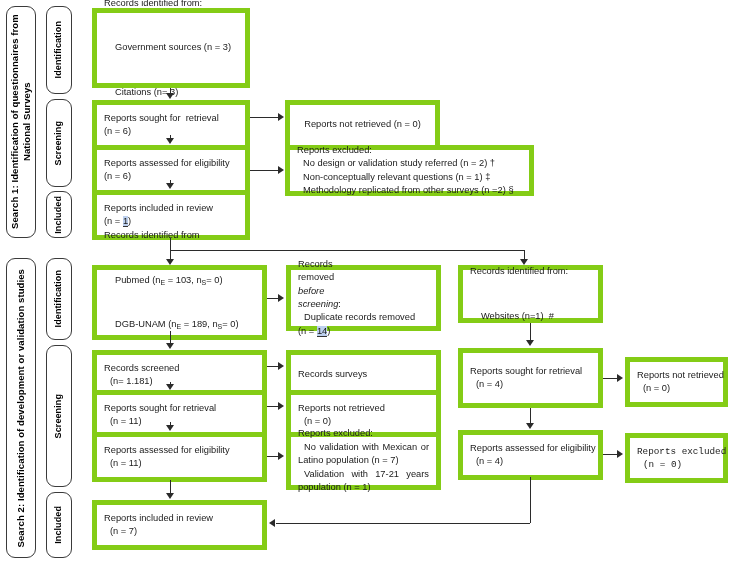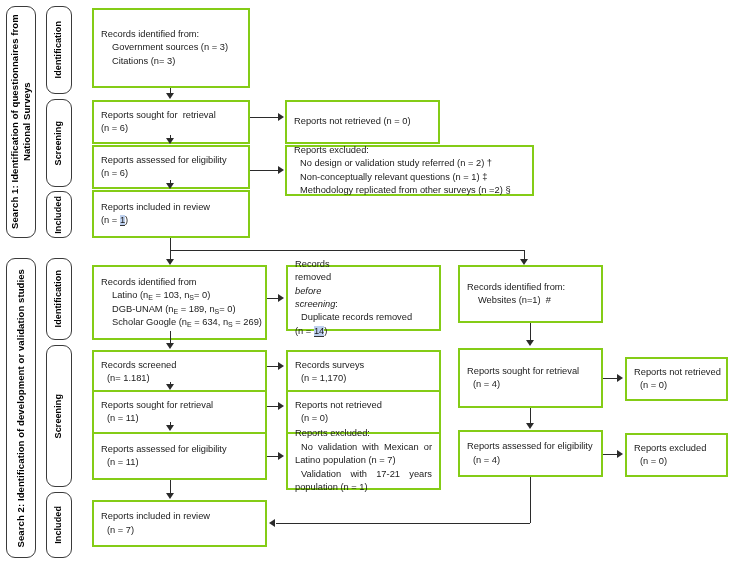--- a/index.html
+++ b/index.html
@@ -16,28 +16,28 @@
     font-weight:bold;font-size:9px;color:#000;letter-spacing:.1px;
   }
   .vlabel .vtxt{
     writing-mode:vertical-rl;transform:rotate(180deg);
     text-align:center;line-height:1.25;white-space:pre-line;
   }
   .vlabel.search .vtxt{font-size:9.5px;}
 
   
   .box{
-    border:2px solid #84cc16;background:#ffffff;
+    border:5px solid #84cc16;background:#ffffff;
     display:flex;align-items:center;
     padding:20px 7px;
     font-size:9.3px;color:#1a1a1a;line-height:1.45;
   }
   .box .inner{width:100%;}
   .box .ln{white-space:pre;}
-  .box .ind{padding-left:11px;}
+  .box .ind{padding-left:11px;margin-top:31px;}
   .box .ind2{padding-left:6px;}
   .just{text-align:justify;text-align-last:justify;}
   .it{font-style:italic;}
   .hl{background:#bdd0ee;border-bottom:1px solid #333;}
   sub{font-size:7px;vertical-align:baseline;position:relative;top:2px;}
 
   
   .line-h{position:absolute;height:0;border-top:1.2px solid #2b2b2b;}
   .line-v{position:absolute;width:0;border-left:1.2px solid #2b2b2b;}
   .arr-d{position:absolute;width:0;height:0;
@@ -77,21 +77,21 @@
     </div>
   </div>
 
   <div class="abs box" style="left:92px;top:100px;width:158px;height:35px;">
     <div class="inner">
       <div class="ln">Reports sought for  retrieval</div>
       <div class="ln">(n = 6)</div>
     </div>
   </div>
 
-  <div class="abs box" style="left:285px;top:100px;width:155px;height:35px;">
+  <div class="abs box" style="left:285px;top:100px;width:155px;height:35px;text-align:center;">
     <div class="inner">
       <div class="ln">Reports not retrieved (n = 0)</div>
     </div>
   </div>
 
   <div class="abs box" style="left:92px;top:145px;width:158px;height:35px;">
     <div class="inner">
       <div class="ln">Reports assessed for eligibility</div>
       <div class="ln">(n = 6)</div>
     </div>
@@ -145,21 +145,21 @@
   <div class="abs vlabel" style="left:46px;top:345px;width:26px;height:142px;">
     <div class="vtxt">Screening</div>
   </div>
   <div class="abs vlabel" style="left:46px;top:492px;width:26px;height:66px;">
     <div class="vtxt">Included</div>
   </div>
 
   <div class="abs box" style="left:92px;top:265px;width:175px;height:75px;">
     <div class="inner">
       <div class="ln">Records identified from</div>
-      <div class="ln ind"><span>Latino (n</span><sub>E</sub><span> = 103, n</span><sub>S</sub><span>= 0)</span></div>
+      <div class="ln ind"><span>Pubmed (n</span><sub>E</sub><span> = 103, n</span><sub>S</sub><span>= 0)</span></div>
       <div class="ln ind"><span>DGB-UNAM (n</span><sub>E</sub><span> = 189, n</span><sub>S</sub><span>= 0)</span></div>
       <div class="ln ind"><span>Scholar Google (n</span><sub>E</sub><span> = 634, n</span><sub>S</sub><span> = 269)</span></div>
     </div>
   </div>
 
   <div class="abs box" style="left:286px;top:265px;width:155px;height:66px;">
     <div class="inner">
       <div class="ln just" style="display:flex;justify-content:space-between;flex-direction:column;">
         <span>Records</span>
         <span>removed</span>
@@ -181,21 +181,20 @@
   <div class="abs box" style="left:92px;top:350px;width:175px;height:44px;">
     <div class="inner">
       <div class="ln">Records screened</div>
       <div class="ln ind2">(n= 1.181)</div>
     </div>
   </div>
 
   <div class="abs box" style="left:286px;top:350px;width:155px;height:32px;">
     <div class="inner">
       <div class="ln">Records surveys</div>
-      <div class="ln ind2">(n = 1,170)</div>
     </div>
   </div>
 
   <div class="abs box" style="left:92px;top:390px;width:175px;height:32px;">
     <div class="inner">
       <div class="ln">Reports sought for retrieval</div>
       <div class="ln ind2">(n = 11)</div>
     </div>
   </div>
 
@@ -248,21 +247,21 @@
     </div>
   </div>
 
   <div class="abs box" style="left:458px;top:430px;width:145px;height:47px;">
     <div class="inner">
       <div class="ln">Reports assessed for eligibility</div>
       <div class="ln ind2">(n = 4)</div>
     </div>
   </div>
 
-  <div class="abs box" style="left:625px;top:433px;width:103px;height:42px;">
+  <div class="abs box" style="left:625px;top:433px;width:103px;height:42px;font-family:Liberation Mono, monospace;">
     <div class="inner">
       <div class="ln">Reports excluded</div>
       <div class="ln ind2">(n = 0)</div>
     </div>
   </div>
 
   <div class="abs box" style="left:92px;top:500px;width:175px;height:47px;">
     <div class="inner">
       <div class="ln">Reports included in review</div>
       <div class="ln ind2">(n = 7)</div>

